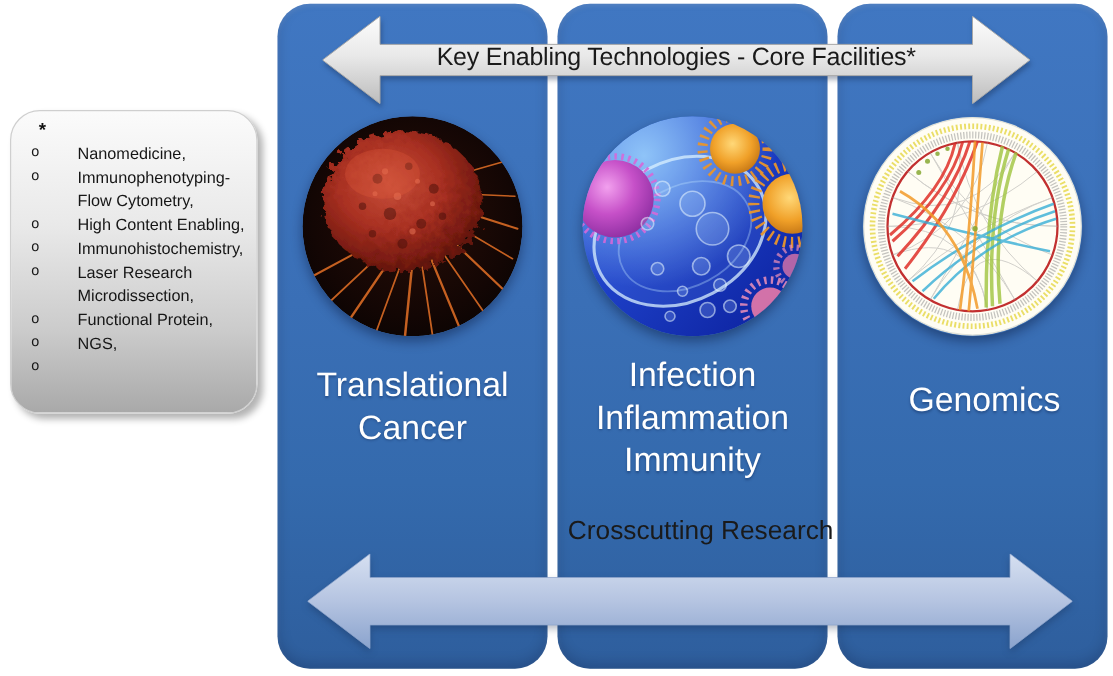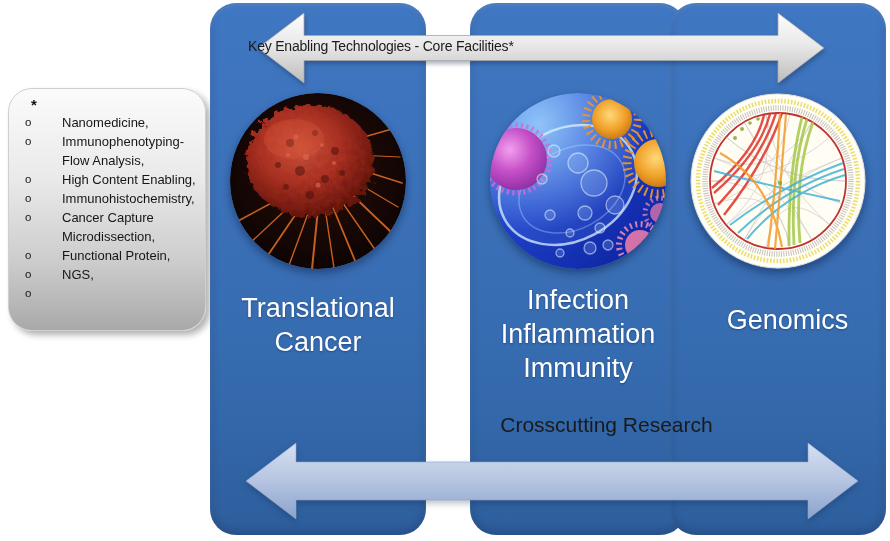--- a/index.html
+++ b/index.html
@@ -7,22 +7,22 @@
     position:relative;width:890px;height:541px;background:#ffffff;overflow:hidden;
     font-family:"Liberation Sans",sans-serif;
   }
 
   
   .pillar{
     position:absolute;top:3px;height:532px;width:216px;border-radius:26px;
     background:linear-gradient(180deg,var(--pillar_blue_top,#4077c2) 0%,#3a6fb6 45%,#346aad 72%,var(--pillar_blue_bottom,#2e5e9d) 100%);
     box-shadow:inset 0 -4px 10px rgba(0,0,30,.18), inset 0 2px 4px rgba(255,255,255,.12);
   }
-  #pillar-1{left:210px;text-decoration:underline;}
-  #pillar-2{left:470px;}
+  #pillar-1{left:222px;text-decoration:underline;}
+  #pillar-2{left:446px;}
   #pillar-3{left:670px;}
 
   .photo{
     position:absolute;top:90px;left:50%;transform:translateX(-50%);
     width:176px;height:176px;border-radius:50%;overflow:hidden;
     box-shadow:0 4px 9px rgba(0,10,40,.4);
   }
   .photo svg{display:block;width:176px;height:176px;}
 
   .pillar-label{
@@ -31,30 +31,30 @@
     white-space:pre-line;text-shadow:0 1px 2px rgba(0,20,60,.35);
   }
   #pillar-1 .pillar-label{top:288px;}
   #pillar-2 .pillar-label{top:280px;}
   #pillar-3 .pillar-label{top:300px;padding-left:19px;}
 
   
   .top-arrow{position:absolute;left:258px;top:13px;width:566px;height:70px;}
   .top-arrow svg{display:block;filter:drop-shadow(1px 3px 2px rgba(15,35,70,.35));}
   .top-arrow-label{
-    position:absolute;left:248px;top:35px;width:566px;
-    font-size:14px;line-height:22px;letter-spacing:-0.2px;color:var(--arrow_text,#1a1a1a);
+    position:absolute;left:258px;top:35px;width:566px;text-align:center;
+    font-size:20px;line-height:22px;letter-spacing:-0.2px;color:var(--arrow_text,#1a1a1a);
   }
 
   
   .bottom-arrow{position:absolute;left:246px;top:443px;width:612px;height:76px;}
   .bottom-arrow svg{display:block;filter:drop-shadow(0 3px 3px rgba(15,35,70,.3));}
   .crosscutting-label{
     position:absolute;left:446px;top:412px;width:229px;text-align:center;white-space:nowrap;
-    font-size:21px;line-height:25px;color:var(--arrow_text,#1a1a1a);margin-left:46px;
+    font-size:21px;line-height:25px;color:var(--arrow_text,#1a1a1a);
   }
 
   
   .callout{
     position:absolute;left:8px;top:88px;width:198px;height:243px;box-sizing:border-box;
     border-radius:24px;padding:8px 6px 0 14px;
     background:linear-gradient(180deg,var(--callout_top,#fbfbfb) 0%,#e9e9e9 38%,#cccccc 72%,var(--callout_bottom,#a9a9a9) 100%);
     border:1px solid #cfcfcf;
     box-shadow:4px 4px 6px rgba(0,0,0,.3);
   }
@@ -70,33 +70,33 @@
 
   <aside class="callout">
     <div class="callout-marker">*</div>
     <div class="callout-item">
       <span class="b">o</span>
       <span class="t">Nanomedicine,</span>
     </div>
     <div class="callout-item">
       <span class="b">o</span>
       <span class="t">Immunophenotyping-
-Flow Analysis,</span>
+Flow Cytometry,</span>
     </div>
     <div class="callout-item">
       <span class="b">o</span>
       <span class="t">High Content Enabling,</span>
     </div>
     <div class="callout-item">
       <span class="b">o</span>
       <span class="t">Immunohistochemistry,</span>
     </div>
     <div class="callout-item">
       <span class="b">o</span>
-      <span class="t">Cancer Capture
+      <span class="t">Laser Research
 Microdissection,</span>
     </div>
     <div class="callout-item">
       <span class="b">o</span>
       <span class="t">Functional Protein,</span>
     </div>
     <div class="callout-item">
       <span class="b">o</span>
       <span class="t">NGS,</span>
     </div>

